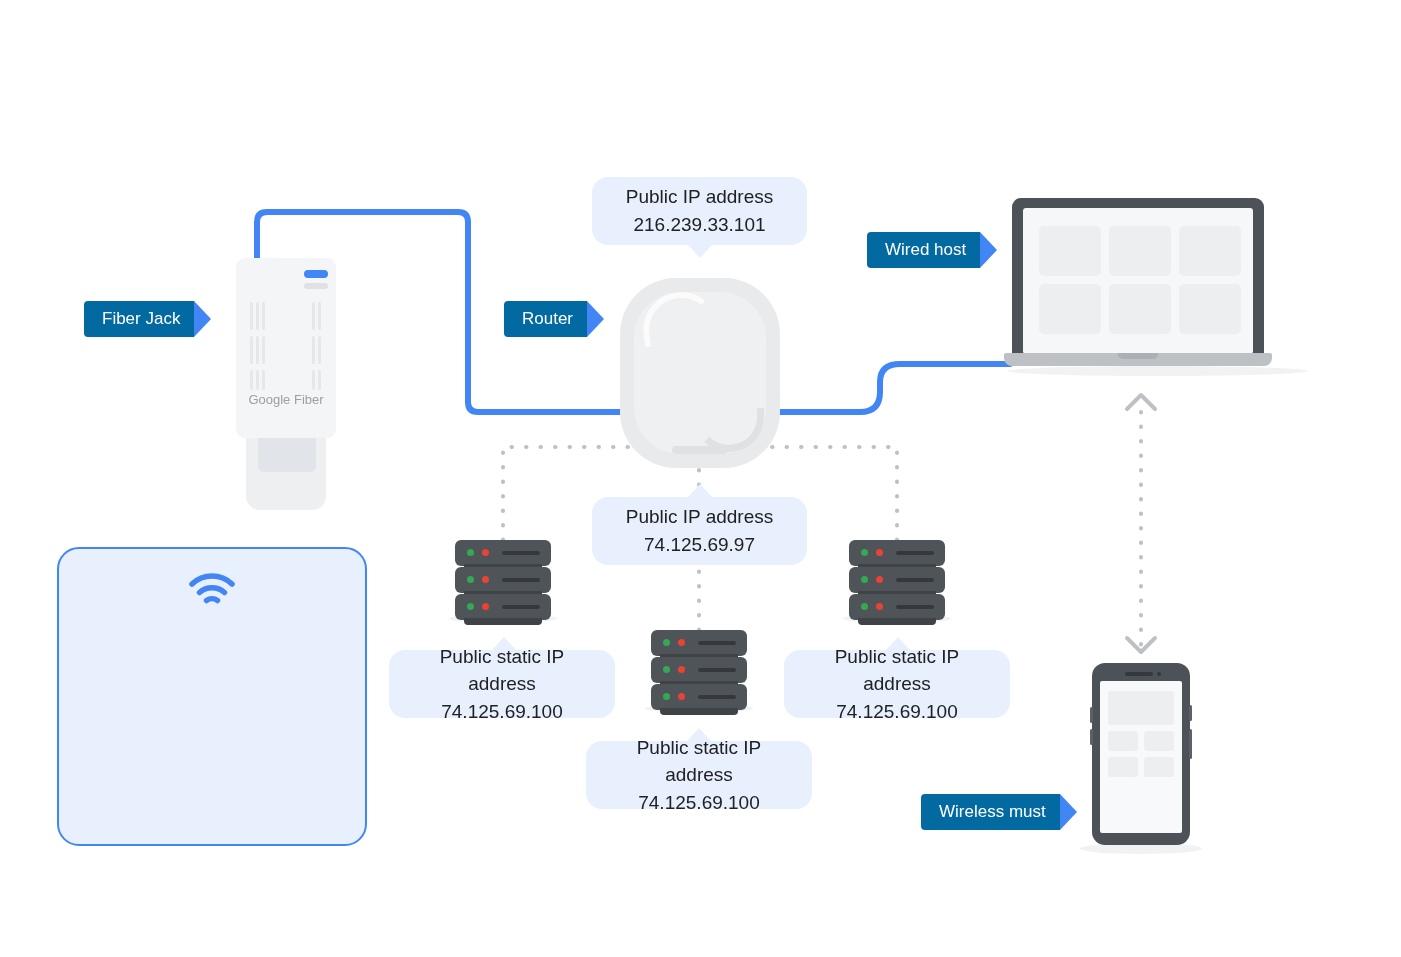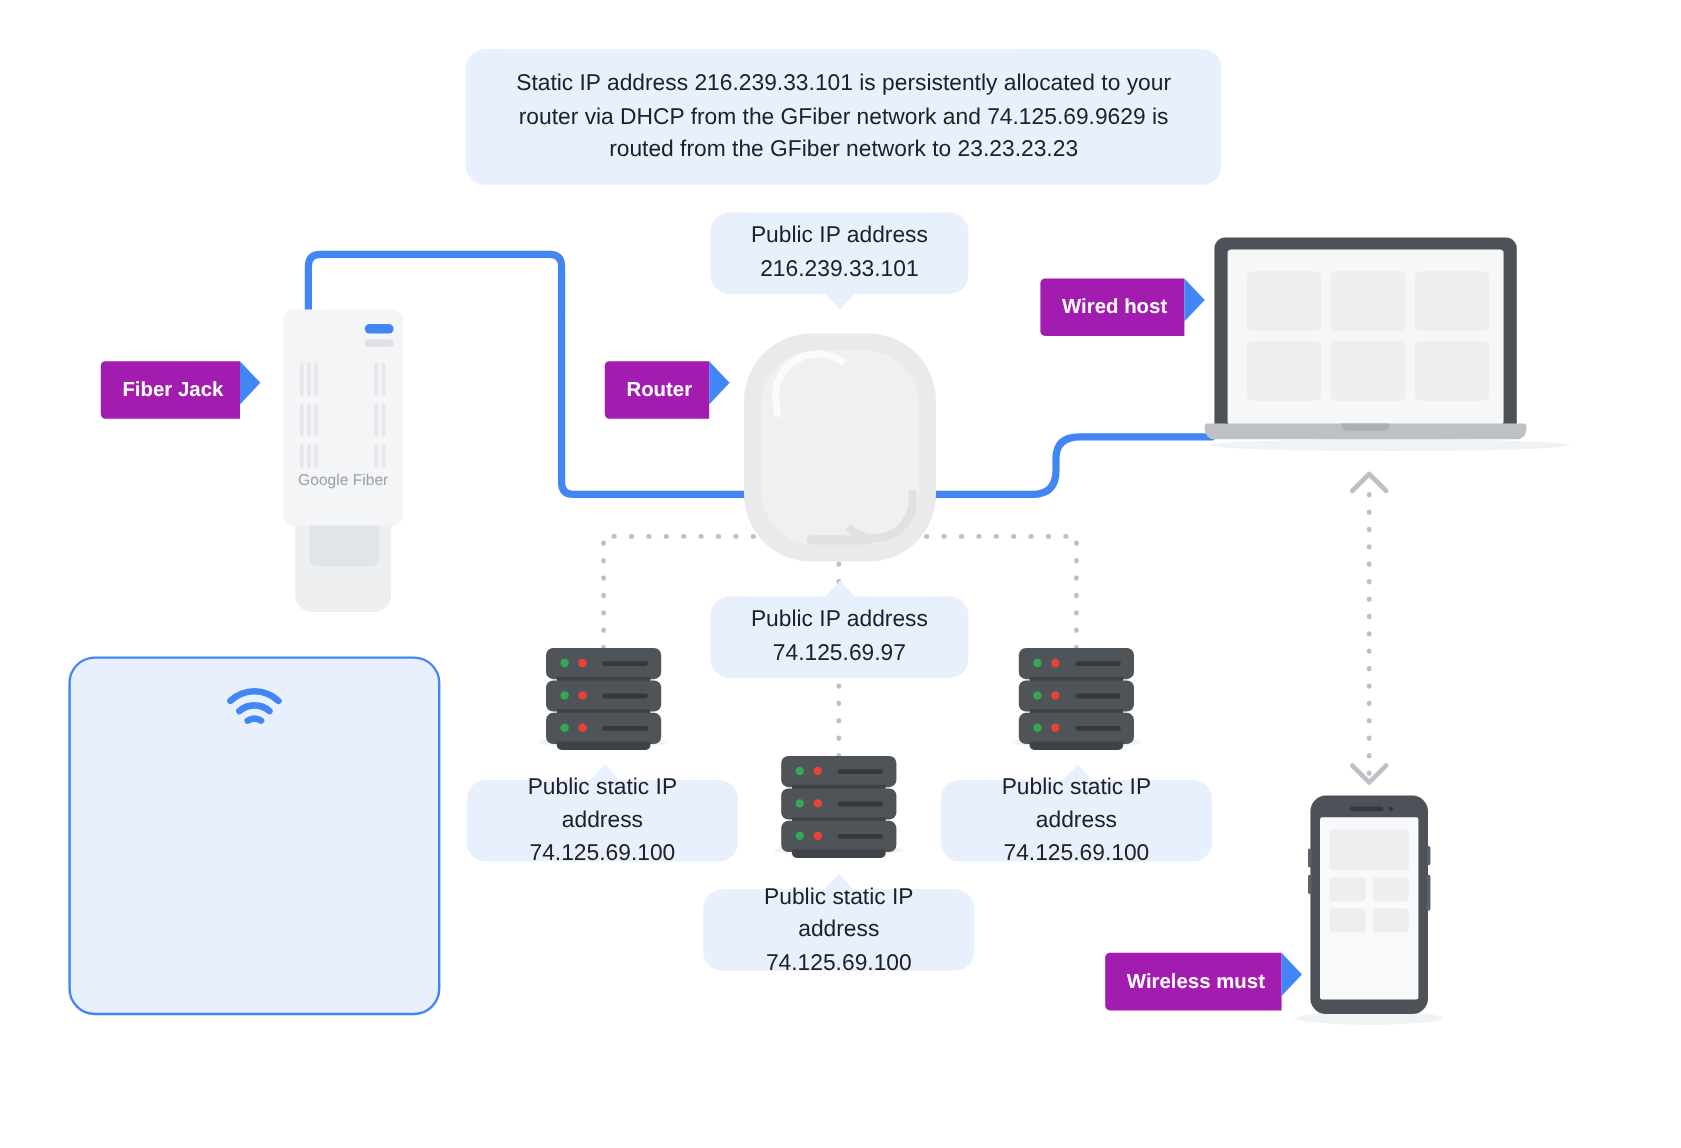--- a/index.html
+++ b/index.html
@@ -51,25 +51,25 @@
   .bubble .tail-up {
     top: -13px;
     border-left: 13px solid transparent;
     border-right: 13px solid transparent;
     border-bottom: 14px solid #e8f0fe;
   }
 
   
   .tag {
     position: absolute;
-    background: #a21caf;
+    background: #0369a1;
     color: #ffffff;
     font-size: 17px;
-    font-weight: bold;
-    height: 48px;
+    font-weight: normal;
+    height: 36px;
     display: flex;
     align-items: center;
     padding: 0 14px 0 18px;
     border-radius: 4px 0 0 4px;
     box-sizing: border-box;
     white-space: nowrap;
   }
   .tag::after {
     content: "";
     position: absolute;
@@ -333,23 +333,20 @@
 
     <path d="M 897 540 L 897 447 L 752 447" fill="none" stroke="#bdc1c6" stroke-width="4" stroke-linecap="round" stroke-dasharray="0.5 14"></path>
 
     <path d="M 699 470 L 699 630" fill="none" stroke="#bdc1c6" stroke-width="4" stroke-linecap="round" stroke-dasharray="0.5 14"></path>
 
     <path d="M 1141 412 L 1141 650" fill="none" stroke="#bdc1c6" stroke-width="4" stroke-linecap="round" stroke-dasharray="0.5 14"></path>
     <path d="M 1127 409 L 1141 395 L 1155 409" fill="none" stroke="#bdc1c6" stroke-width="4" stroke-linecap="round" stroke-linejoin="round"></path>
     <path d="M 1127 638 L 1141 652 L 1155 638" fill="none" stroke="#bdc1c6" stroke-width="4" stroke-linecap="round" stroke-linejoin="round"></path>
   </svg>
 
-  <div class="bubble" style="left:388px; top:41px; width:630px; height:113px;">
-    <span>Static IP address 216.239.33.101 is persistently allocated to your router via DHCP from the GFiber network and 74.125.69.9629 is routed from the GFiber network to 23.23.23.23</span>
-  </div>
 
   <div class="fiberjack" style="left:236px; top:258px; width:100px; height:260px;">
     <div class="fj-base"></div>
     <div class="fj-base-inner"></div>
     <div class="fj-body"></div>
     <div class="fj-led"></div>
     <div class="fj-led2"></div>
 
     <div class="fj-vent" style="left:14px; top:44px;  height:28px;"></div>
     <div class="fj-vent" style="left:20px; top:44px;  height:28px;"></div>

